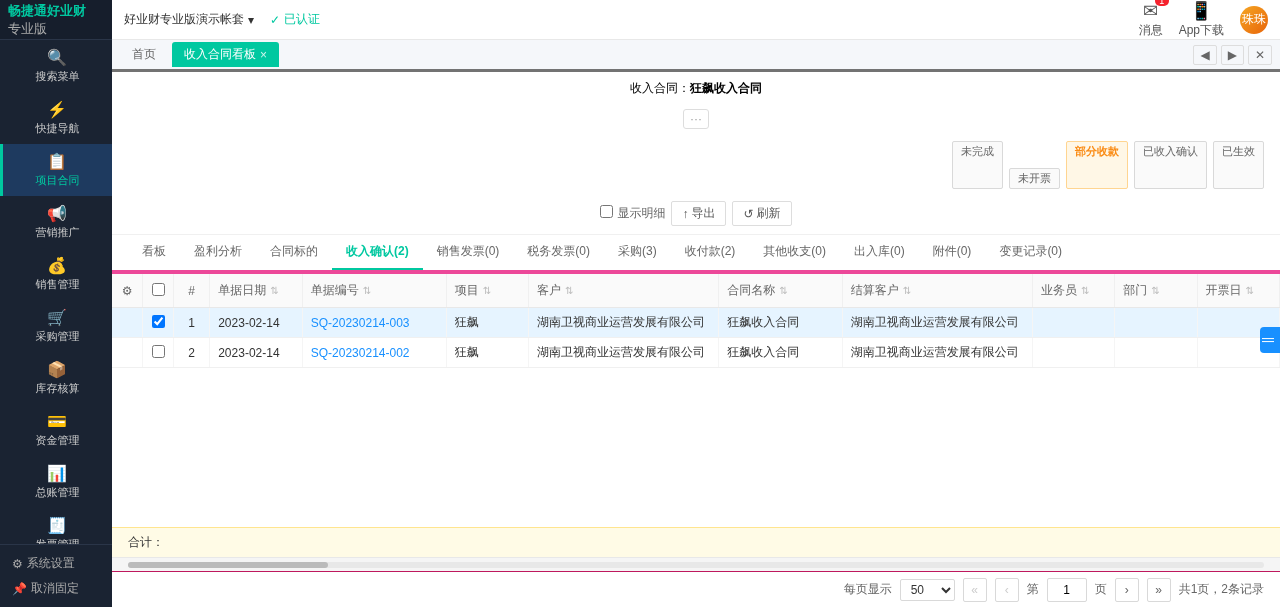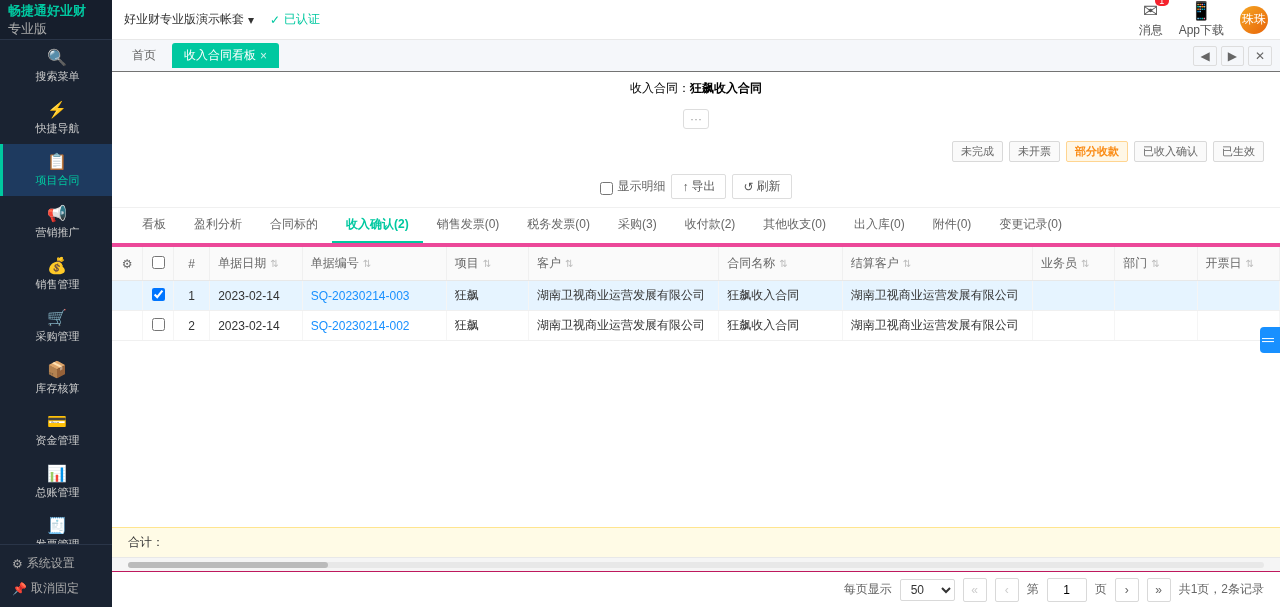--- a/index.html
+++ b/index.html
@@ -25,42 +25,42 @@
     .topbar { height: 40px; background: #fff; border-bottom: 1px solid #e8e8e8; display: flex; align-items: center; padding: 0 12px; gap: 8px; }
     .topbar-company { display: flex; align-items: center; gap: 4px; color: #333; font-size: 12px; }
     .topbar-certified { display: flex; align-items: center; gap: 4px; color: #00c8a0; font-size: 12px; margin-left: 8px; }
     .topbar-right { margin-left: auto; display: flex; align-items: center; gap: 16px; }
     .topbar-btn { display: flex; flex-direction: column; align-items: center; color: #555; cursor: pointer; font-size: 11px; position: relative; }
     .topbar-btn-icon { font-size: 18px; }
     .topbar-badge { position: absolute; top: -4px; right: -6px; background: #f5222d; color: #fff; border-radius: 8px; font-size: 9px; padding: 0 4px; min-width: 14px; text-align: center; }
     .topbar-avatar { width: 28px; height: 28px; border-radius: 50%; background: linear-gradient(135deg, #f5a623, #e8650a); display: flex; align-items: center; justify-content: center; color: #fff; font-size: 12px; cursor: pointer; }
 
     
-    .tabsbar { height: 32px; background: #f5f7fa; border-bottom: 1px solid #737373; display: flex; align-items: center; padding: 0 8px; gap: 4px; }
+    .tabsbar { height: 32px; background: #f5f7fa; border-bottom: 3px solid #737373; display: flex; align-items: center; padding: 0 8px; gap: 4px; }
     .tabsbar-home { padding: 4px 12px; color: #666; cursor: pointer; font-size: 12px; }
     .tab-item { display: flex; align-items: center; gap: 4px; padding: 4px 12px; background: #00c8a0; color: #fff; border-radius: 3px 3px 0 0; cursor: pointer; font-size: 12px; }
     .tab-close { cursor: pointer; opacity: 0.8; }
     .tabsbar-nav { margin-left: auto; display: flex; gap: 4px; }
     .tabsbar-nav-btn { background: none; border: 1px solid #ddd; padding: 2px 6px; cursor: pointer; border-radius: 2px; color: #666; }
 
     
     .content { flex: 1; background: #fff; overflow: hidden; display: flex; flex-direction: column; margin: 0; }
 
     
     .contract-header { padding: 8px 16px; display: flex; align-items: center; gap: 12px; border-bottom: 1px solid #f0f0f0; background: #fff; flex-direction: column; }
     .contract-more-btn { color: #999; cursor: pointer; padding: 2px 6px; border: 1px solid #ddd; border-radius: 3px; background: #fff; }
     .status-badges { display: flex; gap: 6px; margin-left: auto; }
     .status-badge { padding: 2px 8px; border-radius: 2px; font-size: 11px; border: 1px solid; cursor: pointer; }
     .status-badge.incomplete { color: #666; border-color: #d9d9d9; background: #fafafa; }
-    .status-badge.uninvoiced { color: #666; border-color: #d9d9d9; background: #fafafa; }
+    .status-badge.uninvoiced { color: #666; border-color: #d9d9d9; background: #fafafa; margin-top: 27px; }
     .status-badge.partial { color: #fa8c16; border-color: #ffd591; background: #fff7e6; font-weight: bold; }
     .status-badge.confirmed { color: #666; border-color: #d9d9d9; background: #fafafa; }
     .status-badge.effective { color: #666; border-color: #d9d9d9; background: #fafafa; }
     .header-actions { display: flex; gap: 6px; align-items: center; }
-    .header-check { display: flex; align-items: flex-end; gap: 4px; color: #666; font-size: 12px; }
+    .header-check { display: flex; align-items: flex-start; gap: 4px; color: #666; font-size: 12px; }
     .header-action-btn { padding: 3px 10px; border: 1px solid #ddd; background: #fff; border-radius: 2px; cursor: pointer; color: #555; font-size: 12px; display: flex; align-items: center; gap: 3px; }
 
     
     .nav-tabs { display: flex; border-bottom: 4px solid #ec4899; padding: 0 16px; background: #fff; }
     .nav-tab { padding: 8px 14px; cursor: pointer; color: #666; border-bottom: 2px solid transparent; font-size: 12px; white-space: nowrap; }
     .nav-tab.active { color: #00c8a0; border-bottom-color: #00c8a0; font-weight: bold; }
 
     
     .table-container { flex: 1; overflow: auto; padding: 0; }
     table { width: 100%; border-collapse: collapse; font-size: 12px; }

